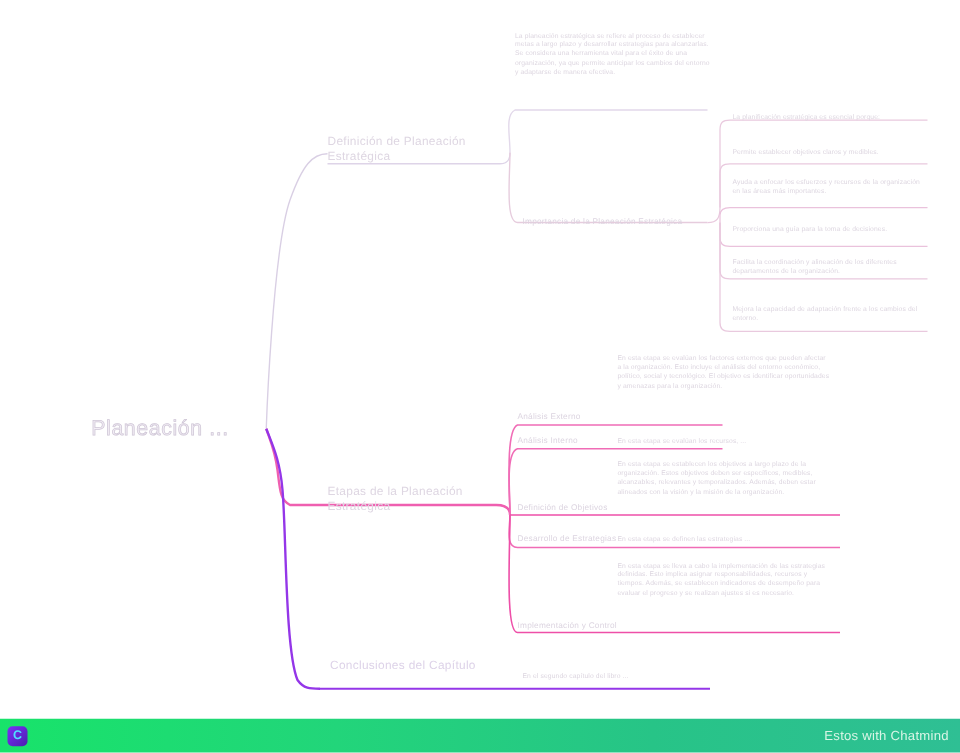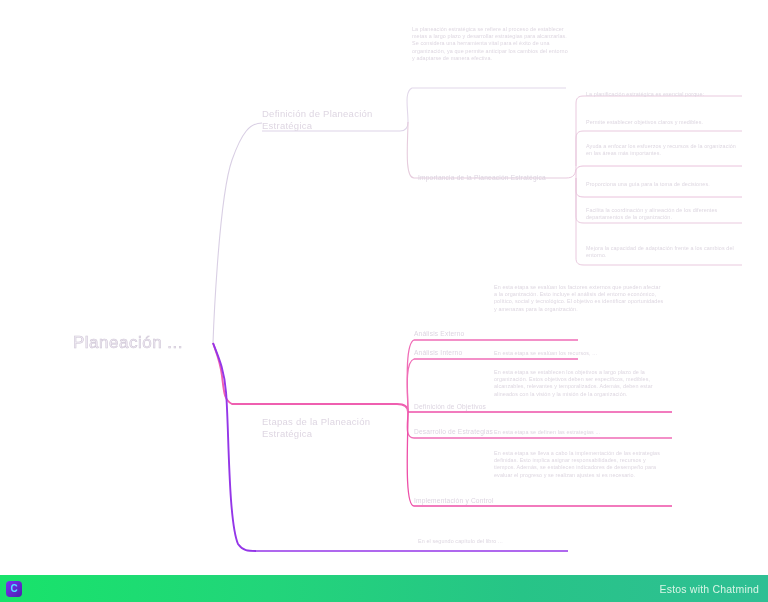--- a/index.html
+++ b/index.html
@@ -103,37 +103,38 @@
 
   <div class="node l2" style="left:418px;top:174px;">Importancia de la Planeación Estratégica</div>
 
   <div class="node leaf w2" style="left:586px;top:91px;">La planificación estratégica es esencial porque:</div>
   <div class="node leaf w2" style="left:586px;top:119px;">Permite establecer objetivos claros y medibles.</div>
   <div class="node leaf w2" style="left:586px;top:143px;">Ayuda a enfocar los esfuerzos y recursos de la organización en las áreas más importantes.</div>
   <div class="node leaf w2" style="left:586px;top:181px;">Proporciona una guía para la toma de decisiones.</div>
   <div class="node leaf w2" style="left:586px;top:207px;">Facilita la coordinación y alineación de los diferentes departamentos de la organización.</div>
   <div class="node leaf w2" style="left:586px;top:245px;">Mejora la capacidad de adaptación frente a los cambios del entorno.</div>
 
-  <div class="node l1" style="left:262px;top:416px;">Etapas de la Planeación Estratégica</div>
+  <div class="node l1" style="left:262px;top:388px;">Etapas de la Planeación Estratégica</div>
 
   <div class="node l2" style="left:414px;top:330px;width:80px;">Análisis Externo</div>
   <div class="node leaf w3" style="left:494px;top:284px;">En esta etapa se evalúan los factores externos que pueden afectar a la organización. Esto incluye el análisis del entorno económico, político, social y tecnológico. El objetivo es identificar oportunidades y amenazas para la organización.</div>
 
   <div class="node l2" style="left:414px;top:349px;width:80px;">Análisis Interno</div>
   <div class="node leaf w3" style="left:494px;top:350px;">En esta etapa se evalúan los recursos, ...</div>
 
   <div class="node l2" style="left:414px;top:403px;width:80px;">Definición de Objetivos</div>
   <div class="node leaf w3" style="left:494px;top:369px;">En esta etapa se establecen los objetivos a largo plazo de la organización. Estos objetivos deben ser específicos, medibles, alcanzables, relevantes y temporalizados. Además, deben estar alineados con la visión y la misión de la organización.</div>
 
   <div class="node l2" style="left:414px;top:428px;width:80px;">Desarrollo de Estrategias</div>
   <div class="node leaf w3" style="left:494px;top:429px;">En esta etapa se definen las estrategias ...</div>
 
   <div class="node l2" style="left:414px;top:497px;width:80px;">Implementación y Control</div>
   <div class="node leaf w3" style="left:494px;top:450px;">En esta etapa se lleva a cabo la implementación de las estrategias definidas. Esto implica asignar responsabilidades, recursos y tiempos. Además, se establecen indicadores de desempeño para evaluar el progreso y se realizan ajustes si es necesario.</div>
 
+  <div class="node l1 purple" style="left:264px;top:527px;width:170px;">Conclusiones del Capítulo</div>
   <div class="node leaf w3" style="left:418px;top:538px;">En el segundo capítulo del libro ...</div>
 
 </div>
 
 <div id="bottombar">
   <div id="logo">C</div>
   <div id="madewith">Estos with Chatmind</div>
 </div>
 
 </body></html>

